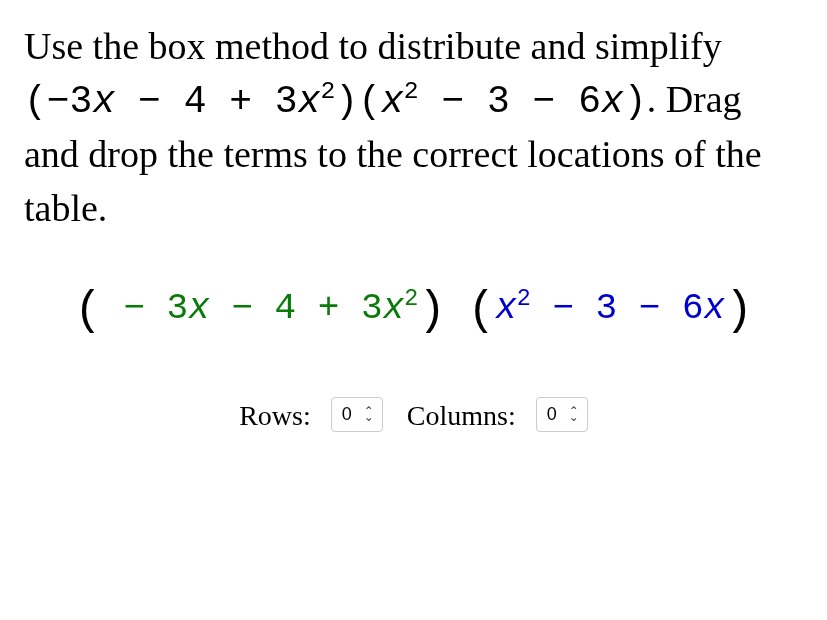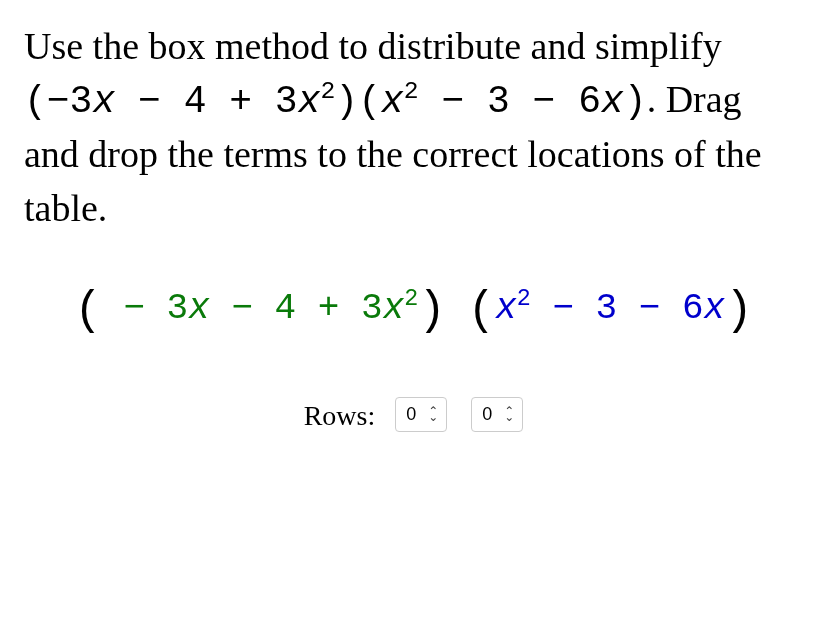--- a/index.html
+++ b/index.html
@@ -108,20 +108,21 @@
     <span>Rows:</span>
     <div class="stepper">
       <span class="stepper-value">0</span>
       <div class="stepper-arrows">
         <span>⌃</span>
         <span>⌄</span>
       </div>
     </div>
   </div>
   <div class="control-group">
+    <span>Columns:</span>
     <div class="stepper">
       <span class="stepper-value">0</span>
       <div class="stepper-arrows">
         <span>⌃</span>
         <span>⌄</span>
       </div>
     </div>
   </div>
 </div>
 

